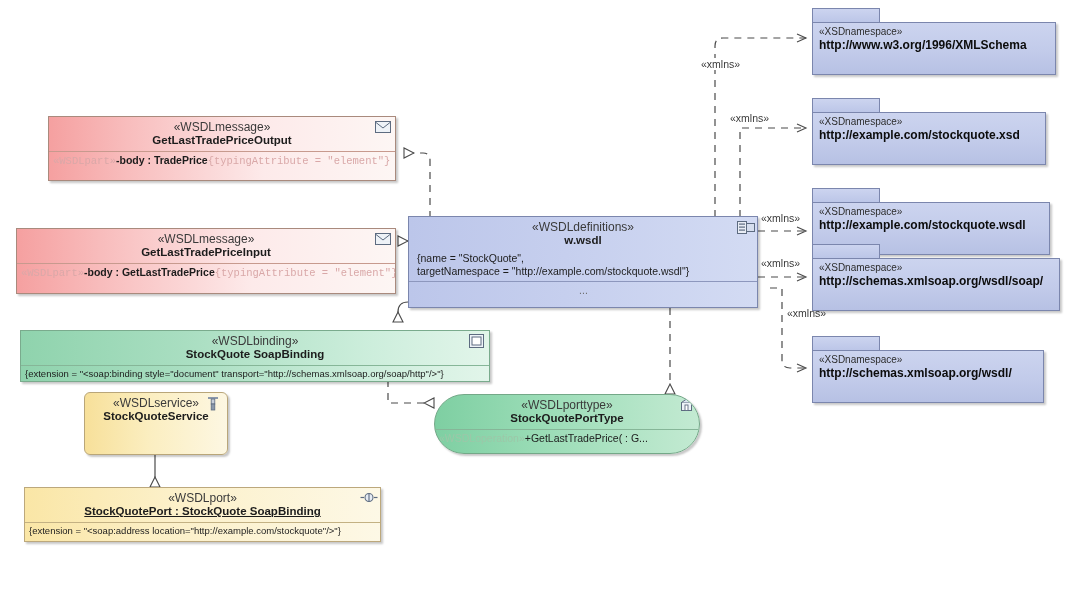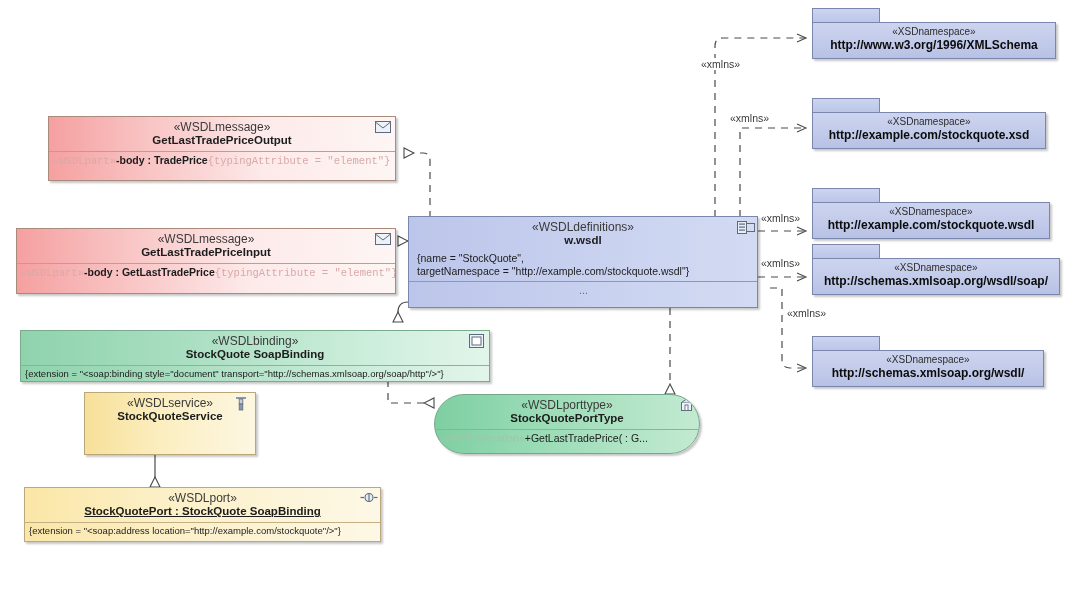--- a/index.html
+++ b/index.html
@@ -91,22 +91,21 @@
     height:14px;
     border:1px solid #7b86ad;
     border-bottom:none;
     background:linear-gradient(to bottom,#ccd4ef,#bcc6e8);
   }
   .pkg .body{
     box-sizing:border-box;
     border:1px solid #7b86ad;
     background:linear-gradient(to bottom,#ccd4ef 0%, #c2cbea 55%, #b7c1e4 100%);
     box-shadow:2px 2px 2px rgba(0,0,0,0.22);
-    text-align:center;
-    padding:3px 6px 5px 6px;
+    padding:3px 6px 21px 6px;
   }
   .pkg .p-stereo{ font-size:10px; color:#2c2c2c; line-height:1.2; }
   .pkg .p-name{ font-size:12px; font-weight:bold; color:#0c0c0c; line-height:1.25; white-space:nowrap;}
 
   
   .elabel{
     position:absolute;
     font-size:10.5px;
     color:#3a3a3a;
     white-space:nowrap;
@@ -238,21 +237,21 @@
           <rect x="2.5" y="4.5" width="10" height="8" fill="#eef3f8" stroke="#5d6b80" stroke-width="1"></rect>
           <path d="M2.5,4.5 L7.5,1 L12.5,4.5" fill="#dde5f0" stroke="#5d6b80" stroke-width="1"></path>
           <rect x="6" y="7" width="3" height="5.5" fill="#ffffff" stroke="#5d6b80" stroke-width="0.9"></rect>
         </svg>
       </div>
     </div>
     <div class="sep"></div>
     <div class="compart"><span class="dim-g">«WSDLoperation»</span><span>+GetLastTradePrice( : G...</span></div>
   </div>
 
-  <div class="node yellow" style="left:84px; top:392px; width:172px; height:63px;">
+  <div class="node yellow" style="left:84px; top:392px; width:144px; height:63px;border-radius:6px;">
     <div class="hdr">
       <div class="stereo">«WSDLservice»</div>
       <div class="nm">StockQuoteService</div>
       <div class="ico">
         <svg width="12" height="15" viewBox="0 0 12 15">
           <rect x="1" y="1" width="10" height="2" fill="#8b98ab"></rect>
           <rect x="4.2" y="3" width="3.6" height="5" fill="#c7ced9" stroke="#5d6b80" stroke-width="0.8"></rect>
           <rect x="4.2" y="8" width="3.6" height="6" fill="#8b98ab" stroke="#5d6b80" stroke-width="0.8"></rect>
         </svg>
       </div>

